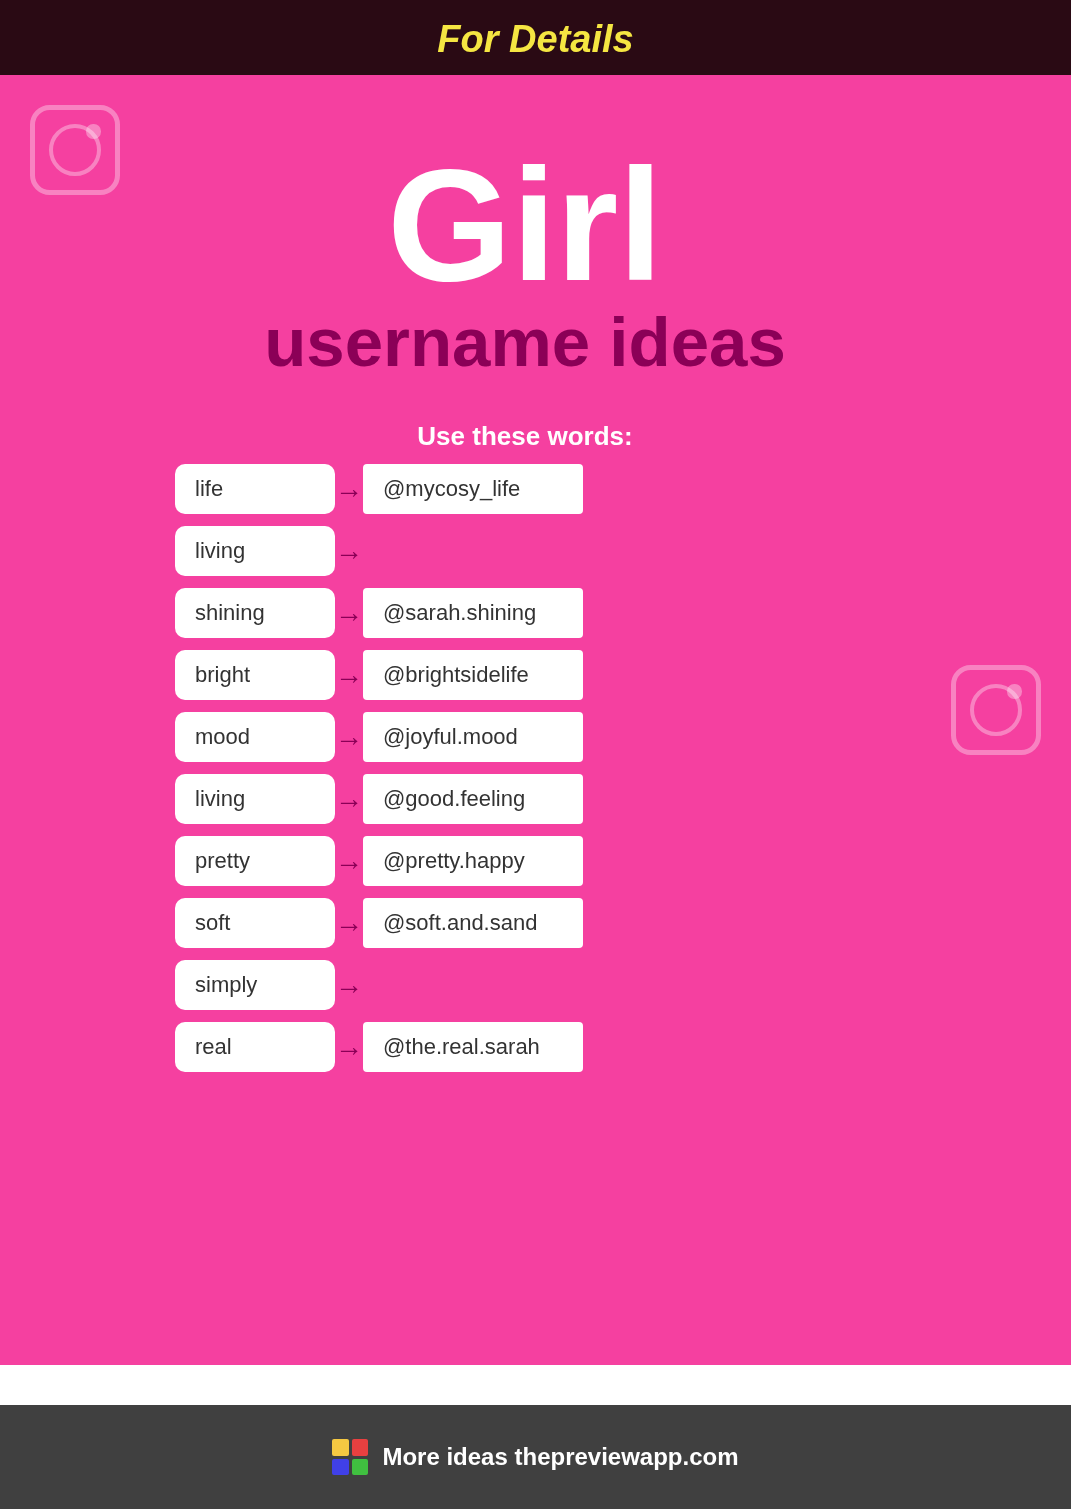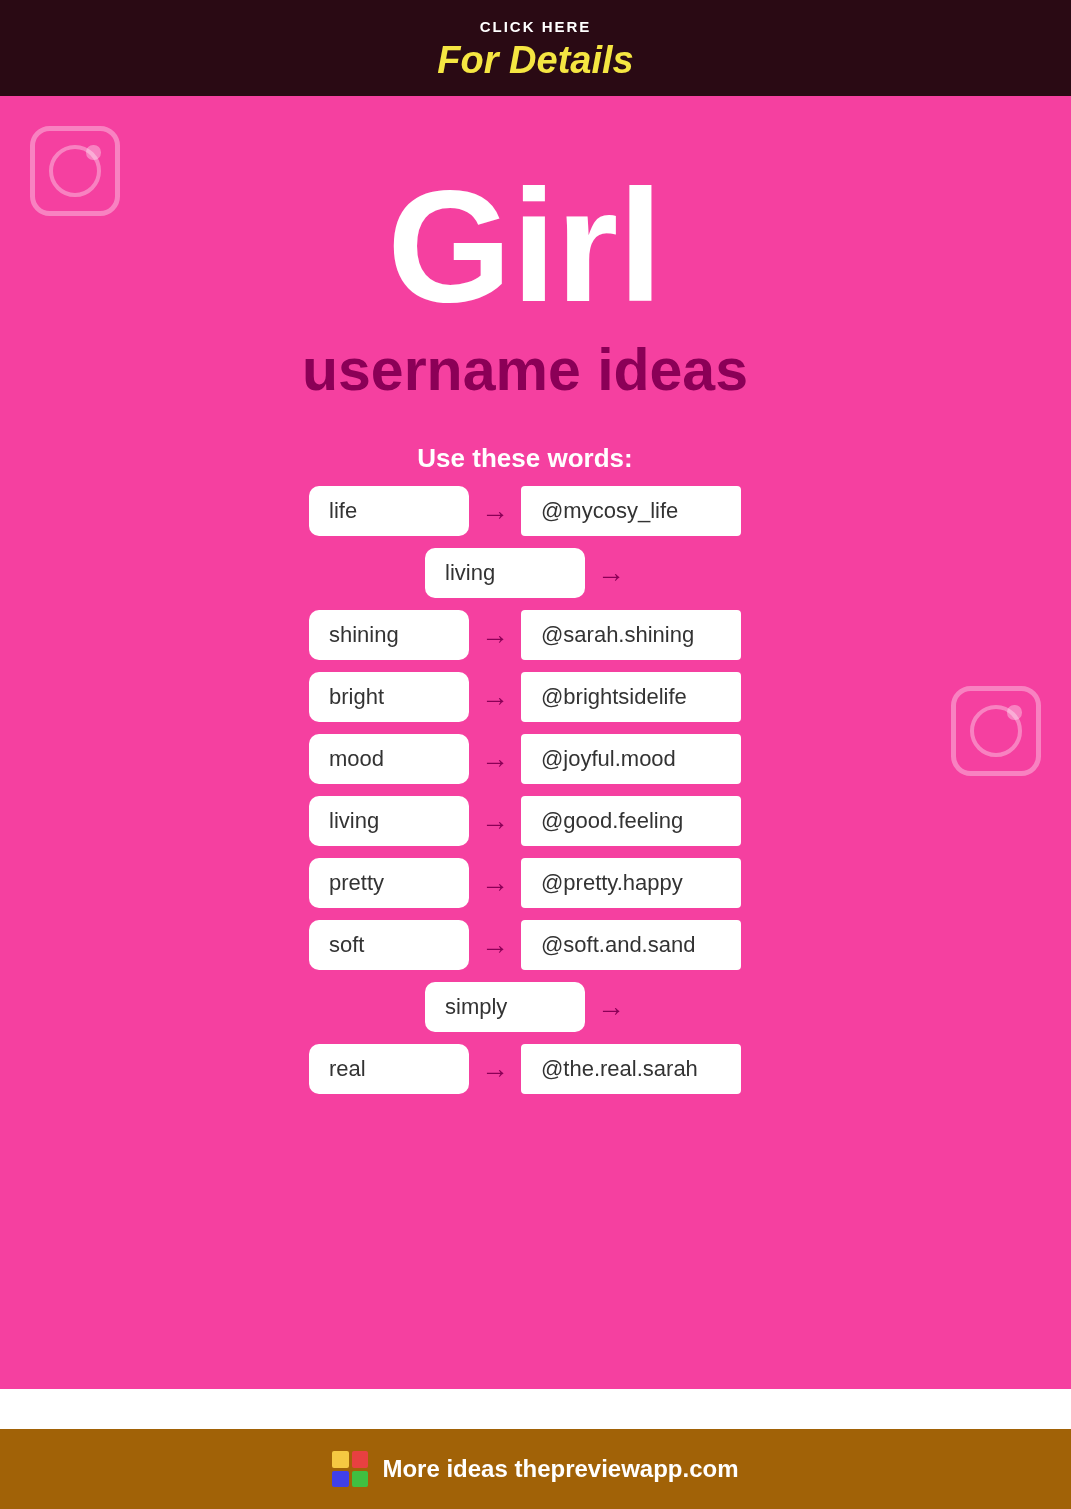--- a/index.html
+++ b/index.html
@@ -88,25 +88,25 @@
     .title-girl {
       color: white;
       font-size: 160px;
       font-weight: 900;
       line-height: 1;
       margin-top: 40px;
       text-align: center;
     }
     .title-username {
       color: #8b0057;
-      font-size: 59px;
+      font-size: 69px;
       font-weight: 900;
       text-align: center;
       line-height: 1.1;
-      margin-top: 12px;
+      margin-top: 0px;
     }
 
     
     .use-these-words {
       color: white;
       font-size: 26px;
       font-weight: 600;
       margin-top: 40px;
       margin-bottom: 12px;
       text-align: center;
@@ -115,22 +115,21 @@
     
     .words-table {
       display: flex;
       flex-direction: column;
       gap: 12px;
       width: 700px;
     }
     .word-row {
       display: flex;
       align-items: center;
-      gap: 12px;
-      justify-content: center;
+      gap: 0;
     }
     .word-box {
       background: white;
       border-radius: 10px;
       padding: 12px 20px;
       min-width: 160px;
       font-size: 22px;
       color: #333;
       font-weight: 400;
     }
@@ -145,22 +144,22 @@
       border-radius: 4px;
       padding: 12px 20px;
       min-width: 220px;
       font-size: 22px;
       color: #333;
       font-weight: 400;
     }
 
     
     .footer {
-      background-color: #a16207;
-      padding: 22px 40px;
+      background-color: #404040;
+      padding: 34px 40px;
       display: flex;
       align-items: center;
       justify-content: center;
       gap: 14px;
       margin-top: 40px;
       flex-shrink: 0;
     }
     .footer-icon {
       width: 36px;
       height: 36px;
@@ -175,21 +174,20 @@
     .footer-text {
       color: white;
       font-size: 24px;
       font-weight: 700;
     }
   </style>
 </head>
 <body>
 
 <div class="top-banner">
-  <span class="click-here">CLICK HERE</span>
   <span class="for-details">For Details</span>
 </div>
 
 <div class="main-content">
 
   <div class="insta-icon insta-icon-tl"></div>
 
   <div class="insta-icon insta-icon-br"></div>
 
   <div class="title-girl">Girl</div>

